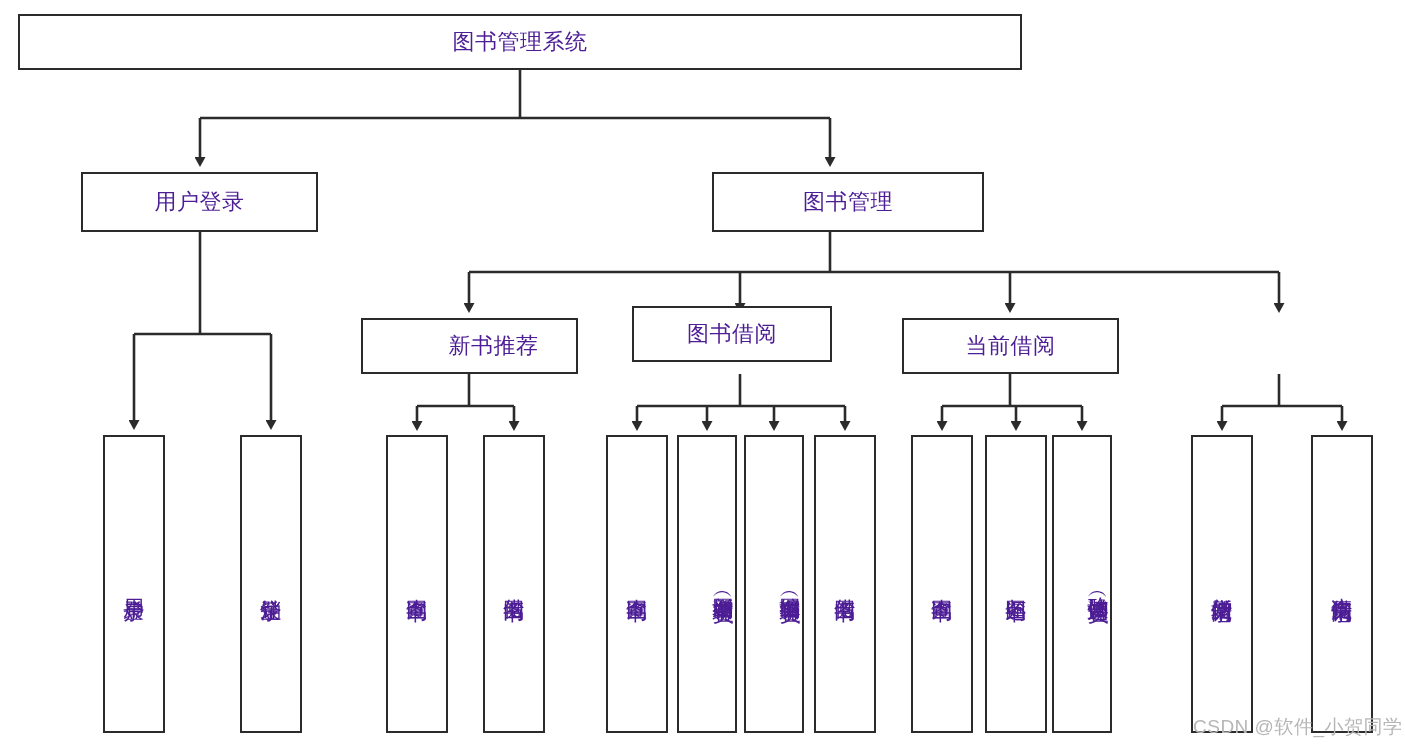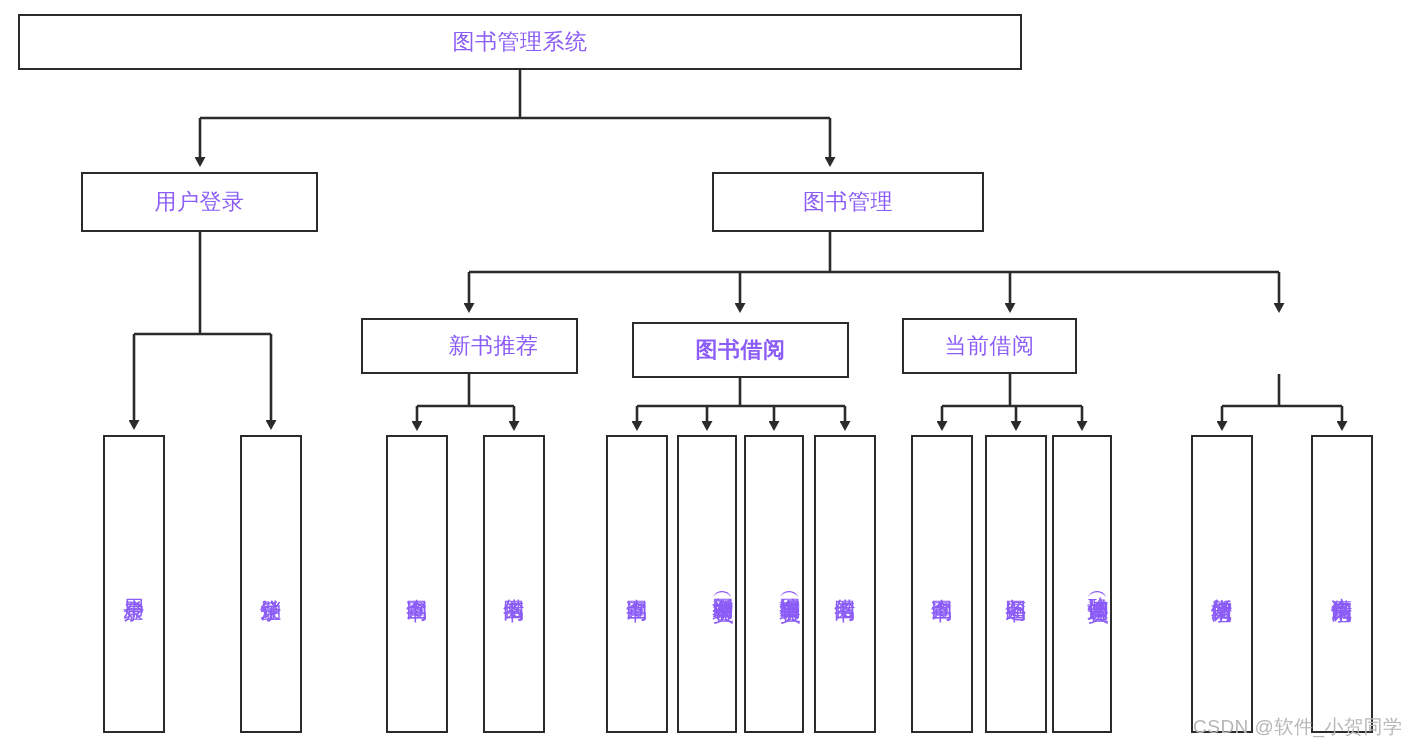--- a/index.html
+++ b/index.html
@@ -26,21 +26,21 @@
     pointer-events: none;
   }
   .node {
     position: absolute;
     box-sizing: border-box;
     background: #ffffff;
     border: 2px solid #2b2b2b;
     display: flex;
     align-items: center;
     justify-content: center;
-    color: #8b5cf6;
+    color: #4c1d95;
     z-index: 2;
   }
   .node-h {
     font-size: 22px;
     line-height: 1.2;
     letter-spacing: 0.5px;
     white-space: nowrap;
   }
   .node-v {
     font-size: 21px;
@@ -119,22 +119,22 @@
       <path d="M1342,406 L1342,422" marker-end="url(#arrow)"></path>
     </g>
   </svg>
 
   <div class="node node-h" id="n-root" style="left: 18px; top: 14px; width: 1004px; height: 56px;">图书管理系统</div>
 
   <div class="node node-h" id="n-l2-0" style="left: 81px; top: 172px; width: 237px; height: 60px;">用户登录</div>
   <div class="node node-h" id="n-l2-1" style="left: 712px; top: 172px; width: 272px; height: 60px;">图书管理</div>
 
   <div class="node node-h" id="n-l3-0" style="left: 361px; top: 318px; width: 217px; height: 56px; padding-left: 48px;">新书推荐</div>
-  <div class="node node-h" id="n-l3-1" style="left: 632px; top: 322px; width: 217px; height: 56px; font-weight: bold;">图书借阅</div>
-  <div class="node node-h" id="n-l3-2" style="left: 902px; top: 318px; width: 175px; height: 56px;">当前借阅</div>
+  <div class="node node-h" id="n-l3-1" style="left: 632px; top: 306px; width: 200px; height: 56px;">图书借阅</div>
+  <div class="node node-h" id="n-l3-2" style="left: 902px; top: 318px; width: 217px; height: 56px;">当前借阅</div>
 
   <div class="node node-v mid" id="n-lf-0" style="left: 103px; top: 435px; width: 62px; height: 298px;">用户登录</div>
   <div class="node node-v mid" id="n-lf-1" style="left: 240px; top: 435px; width: 62px; height: 298px;">注销登录</div>
   <div class="node node-v mid" id="n-lf-2" style="left: 386px; top: 435px; width: 62px; height: 298px;">查询图书</div>
   <div class="node node-v mid" id="n-lf-3" style="left: 483px; top: 435px; width: 62px; height: 298px;">借阅图书</div>
   <div class="node node-v mid" id="n-lf-4" style="left: 606px; top: 435px; width: 62px; height: 298px;">查询图书</div>
   <div class="node node-v" id="n-lf-5" style="left: 677px; top: 435px; width: 60px; height: 298px;">新增图书（管理员）</div>
   <div class="node node-v" id="n-lf-6" style="left: 744px; top: 435px; width: 60px; height: 298px;">编辑图书（管理员）</div>
   <div class="node node-v mid" id="n-lf-7" style="left: 814px; top: 435px; width: 62px; height: 298px;">借阅图书</div>
   <div class="node node-v mid" id="n-lf-8" style="left: 911px; top: 435px; width: 62px; height: 298px;">查询图书</div>

